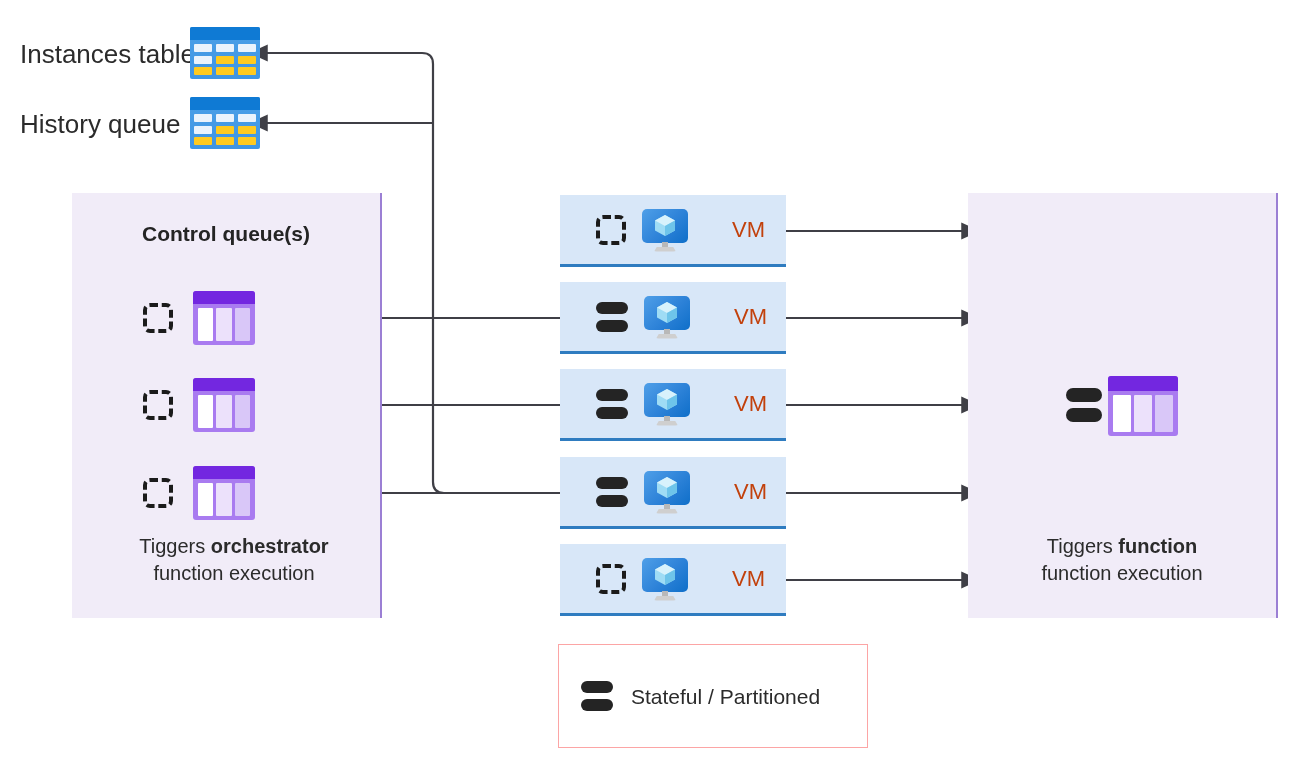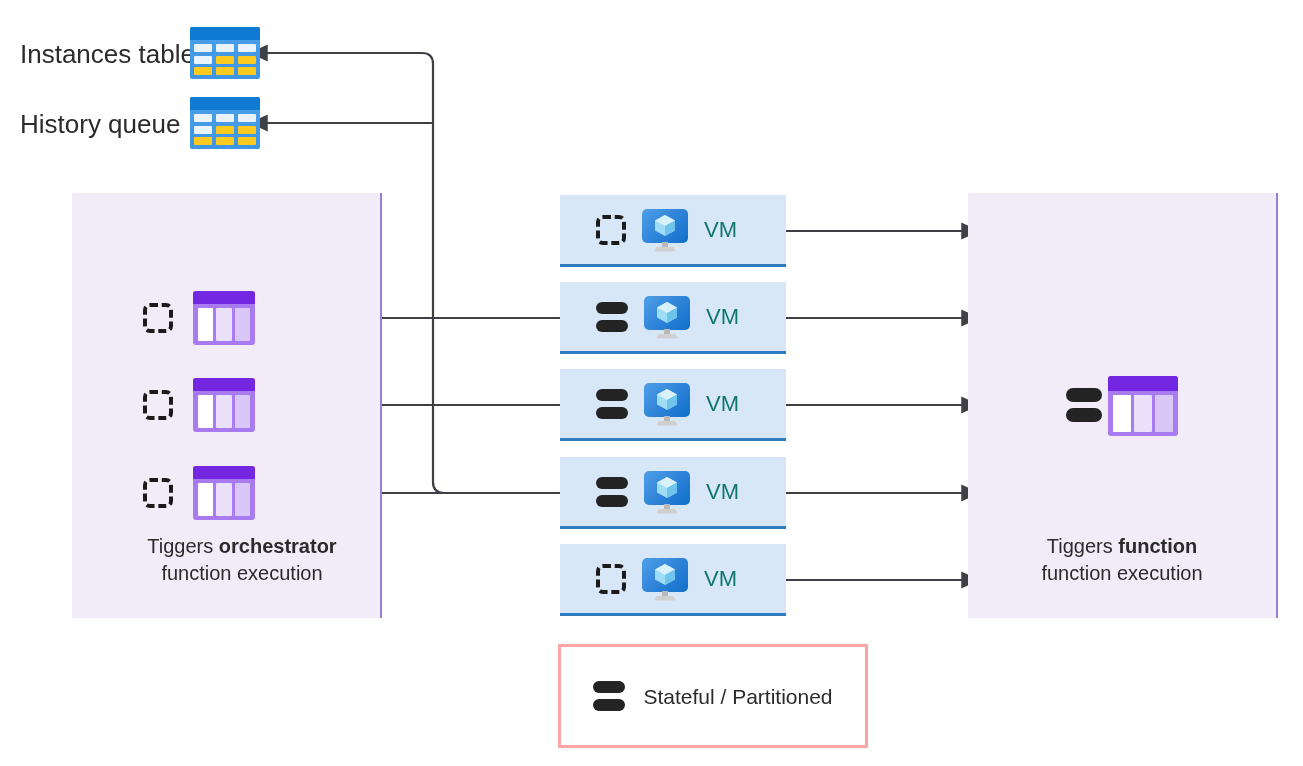--- a/index.html
+++ b/index.html
@@ -148,22 +148,23 @@
     background: #d8e7f8;
     border-bottom: 3px solid #2f7cc0;
     box-sizing: border-box;
     display: flex;
     align-items: center;
     gap: 16px;
     padding-left: 36px;
   }
   .vm-label {
     font-size: 22px;
-    color: #0f766e;
+    color: #c2410c;
     line-height: 1;
+    margin-left: 28px;
   }
   .vm-monitor {
     width: 46px;
     height: 46px;
     position: relative;
     flex: none;
   }
   .vm-screen {
     position: absolute;
     left: 0; top: 2px;
@@ -187,24 +188,25 @@
     left: 12px; top: 40px;
     width: 22px; height: 5px;
     background: #cfcfcf;
     border-radius: 2px 2px 3px 3px;
     clip-path: polygon(14% 0, 86% 0, 100% 100%, 0 100%);
   }
 
   
   .legend {
     background: #ffffff;
-    border: 3px solid #fca5a5;
+    border: 1px solid #fca5a5;
     box-sizing: border-box;
     padding: 14px 22px;
     display: flex;
+    flex-direction: column;
     justify-content: center;
   }
   .legend-row {
     display: flex;
     align-items: center;
     gap: 18px;
   }
   .legend-text {
     font-size: 21px;
     color: #2b2b2b;
@@ -296,21 +298,22 @@
         </div>
       <div class="tbl-row">
           <span class="tbl-cell c-yellow"></span>
           <span class="tbl-cell c-yellow"></span>
           <span class="tbl-cell c-yellow"></span>
         </div>
     </div>
   </div>
 
   <div class="abs panel panel-left" style="left:72px; top:193px; width:310px; height:425px;">
-    <div class="panel-footer abs" style="left:16px; top:340px;">
+    <div class="panel-title abs" style="left:0; top:30px;">Control queue(s)</div>
+    <div class="panel-footer abs" style="left:8px; top:340px;">
       <span>Tiggers </span><b>orchestrator</b><br>
       <span>function execution</span>
     </div>
   </div>
 
   <div class="abs" style="left:143px; top:303px;">
     <div class="stateless-icon"></div>
   </div>
   <div class="abs q-icon" style="left:193px; top:291px;">
     <div class="q-head"></div>

